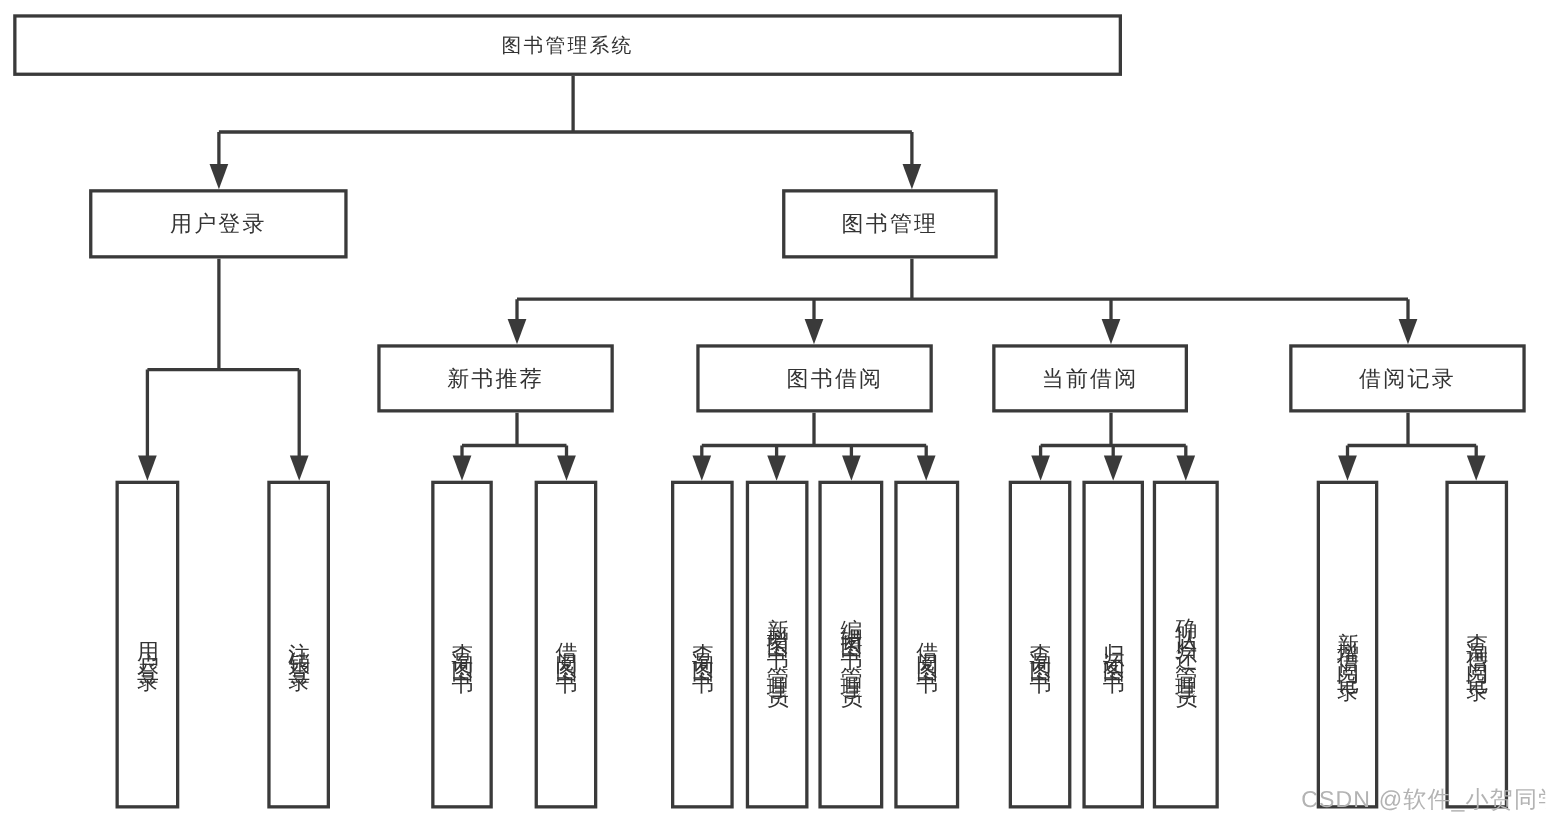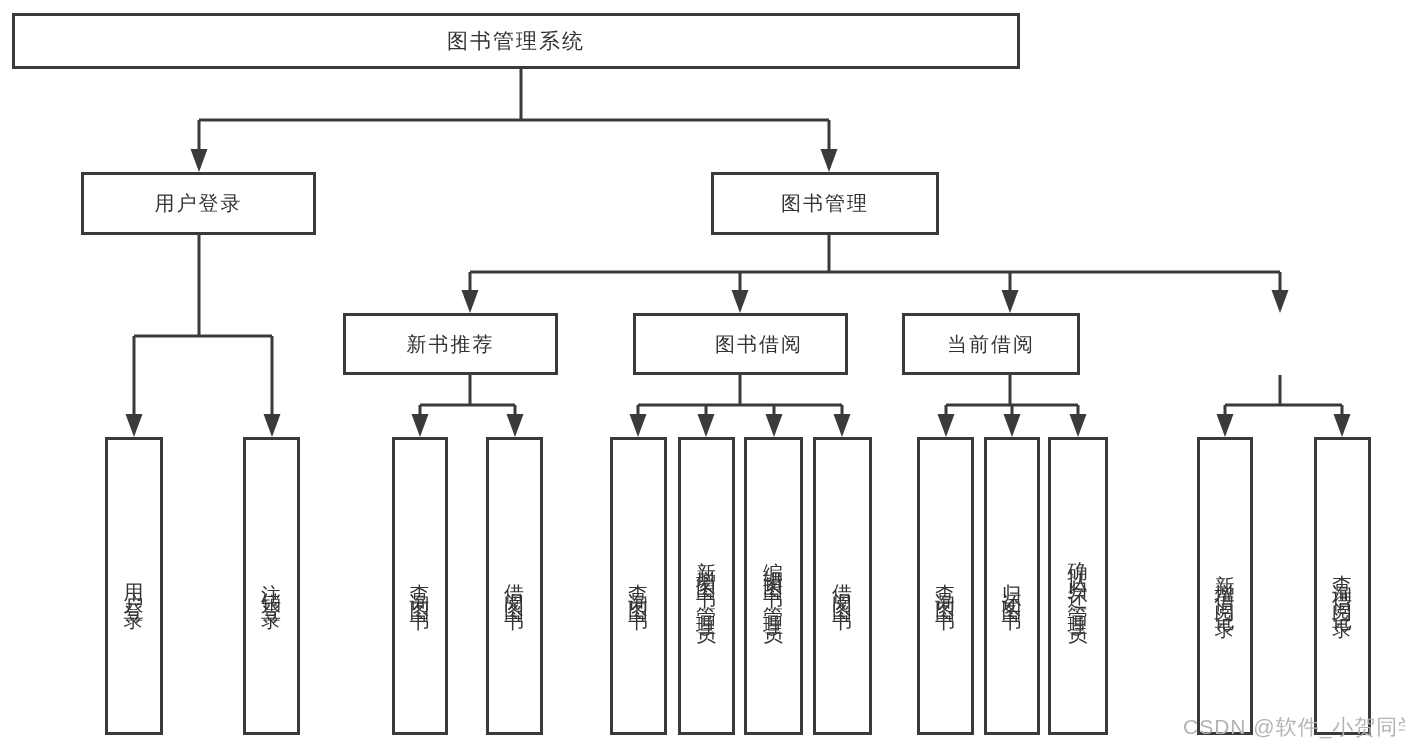--- a/index.html
+++ b/index.html
@@ -28,21 +28,21 @@
     box-sizing: border-box;
     border: 3px solid #3a3a3a;
     background: #ffffff;
     color: #333333;
     display: flex;
     align-items: center;
     justify-content: center;
     z-index: 2;
   }
   .h-node { font-size: 20px; letter-spacing: 2px; }
-  .root-node { font-size: 21px; }
+  .root-node { font-size: 18px; }
   .v-node {
     writing-mode: vertical-rl;
     text-orientation: mixed;
     font-size: 20px;
     letter-spacing: 9px;
     line-height: 1;
   }
   .watermark {
     position: absolute;
     left: 1183px;
@@ -95,32 +95,35 @@
     <polygon class="arrowhead" points="1333.5,414 1350.5,414 1342,437"></polygon>
   </svg>
 
   <div class="node h-node root-node" style="left:12px; top:13px; width:1008px; height:56px;">
     <span>图书管理系统</span>
   </div>
 
   <div class="node h-node" style="left:81px; top:172px; width:235px; height:63px;">
     <span>用户登录</span>
   </div>
-  <div class="node h-node" style="left:711px; top:172px; width:228px; height:63px;">
+  <div class="node h-node" style="left:711px; top:172px; width:196px; height:63px;">
     <span>图书管理</span>
   </div>
 
   <div class="node h-node" style="left:343px; top:313px; width:215px; height:62px;">
     <span>新书推荐</span>
   </div>
   <div class="node h-node" style="left:633px; top:313px; width:215px; height:62px;padding-left:37px;">
     <span>图书借阅</span>
   </div>
   <div class="node h-node" style="left:902px; top:313px; width:178px; height:62px;">
     <span>当前借阅</span>
+  </div>
+  <div class="node h-node" style="left:1172px; top:313px; width:215px; height:62px;">
+    <span>借阅记录</span>
   </div>
 
   <div class="node v-node" style="left:105px; top:437px; width:58px; height:298px;">
     <span>用户登录</span>
   </div>
   <div class="node v-node" style="left:243px; top:437px; width:57px; height:298px;">
     <span>注销登录</span>
   </div>
 
   <div class="node v-node" style="left:392px; top:437px; width:56px; height:298px;">

